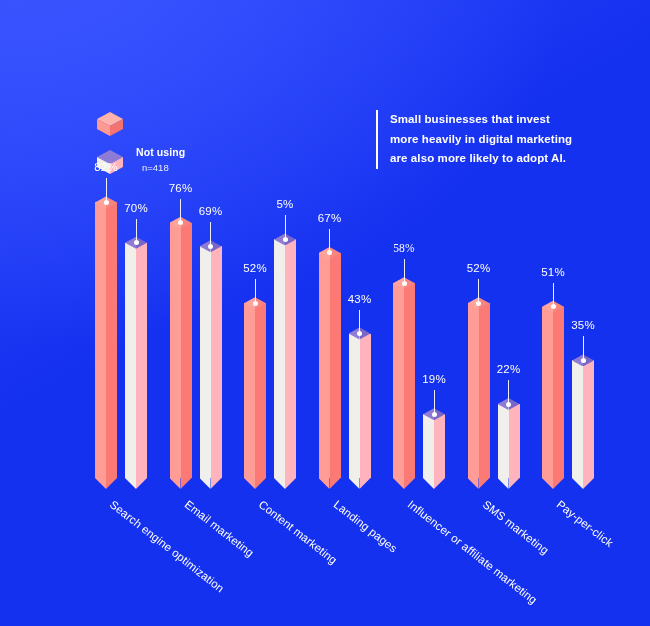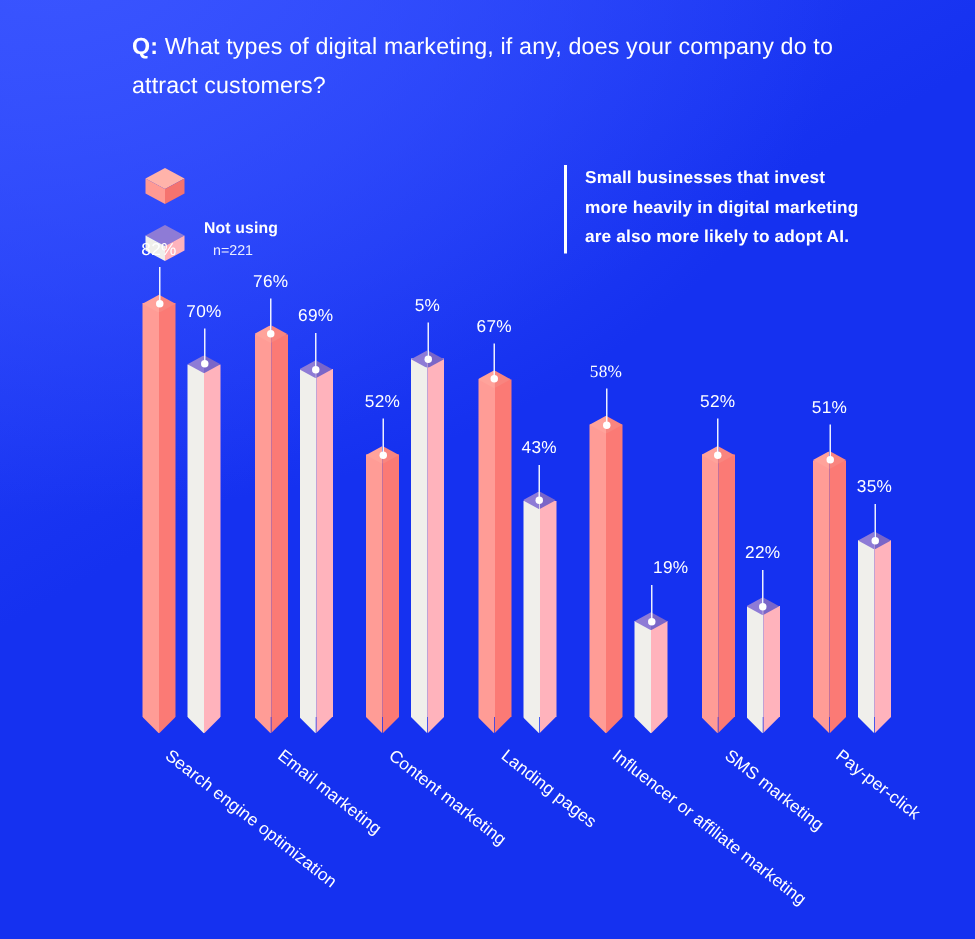--- a/index.html
+++ b/index.html
@@ -200,44 +200,40 @@
     transform-origin: left top;
     transform: rotate(38deg);
   }
 </style>
 </head>
 <body>
 
 <div id="page">
   <div id="bg-gradient"></div>
 
-  <div id="title">
-    <span class="qmark">Q:</span>
-    <span>What types of digital marketing, if any, does your company do to attract customers?</span>
-  </div>
 
   <div id="legend">
     <div class="legend-row">
       <svg class="legend-cube" viewBox="0 0 28 26">
         <polygon points="14,1 27,8 14,15 1,8" fill="#FFB3AA"></polygon>
         <polygon points="1,8 14,15 14,25 1,18" fill="#FF9A93"></polygon>
         <polygon points="27,8 14,15 14,25 27,18" fill="#F5736F"></polygon>
       </svg>
       <div class="legend-text">
       </div>
     </div>
     <div class="legend-row">
       <svg class="legend-cube" viewBox="0 0 28 26">
         <polygon points="14,1 27,8 14,15 1,8" fill="#8E7BD6"></polygon>
         <polygon points="1,8 14,15 14,25 1,18" fill="#F0EFEB"></polygon>
         <polygon points="27,8 14,15 14,25 27,18" fill="#FFB3BC"></polygon>
       </svg>
       <div class="legend-text">
         <div class="legend-label">Not using</div>
-        <div class="legend-n">n=221</div>
+        <div class="legend-n">n=418</div>
       </div>
     </div>
   </div>
 
   <div id="callout">
     <div id="callout-text">Small businesses that invest more heavily in digital marketing are also more likely to adopt AI.</div>
   </div>
 
   <div id="plot">
       <div class="bar" style="left: 95px; width: 22px; height: 275.52px; bottom: 148px;">
@@ -406,21 +402,21 @@
             <div class="foot-r" style="background: rgb(255, 179, 188);"></div>
           </div>
           <div class="cap" style="top: -6px;">
             <div class="cap-l" style="background: rgb(142, 123, 214);"></div>
             <div class="cap-r" style="background: rgb(122, 102, 200);"></div>
             <div class="cap-dot"></div>
           </div>
         </div>
       </div>
       <div class="stem" style="left: 434px; top: 390.16px; height: 24px;"></div>
-      <div class="vlabel" style="left: 409px; top: 373.16px; width: 50px; text-align: right;">19%</div>
+      <div class="vlabel" style="left: 409px; top: 373.16px; width: 50px;">19%</div>
       <div class="xlabel" style="left: 413px; top: 498px;">Influencer or affiliate marketing</div>
       <div class="bar" style="left: 467.5px; width: 22px; height: 174.72px; bottom: 148px;">
         <div class="bar-body" style="height: 174.72px;">
           <div class="face-l" style="background: rgb(255, 156, 150);"></div>
           <div class="face-r" style="background: rgb(251, 122, 117);"></div>
           <div class="foot">
             <div class="foot-l" style="background: rgb(255, 156, 150);"></div>
             <div class="foot-r" style="background: rgb(251, 122, 117);"></div>
           </div>
           <div class="cap" style="top: -6px;">

